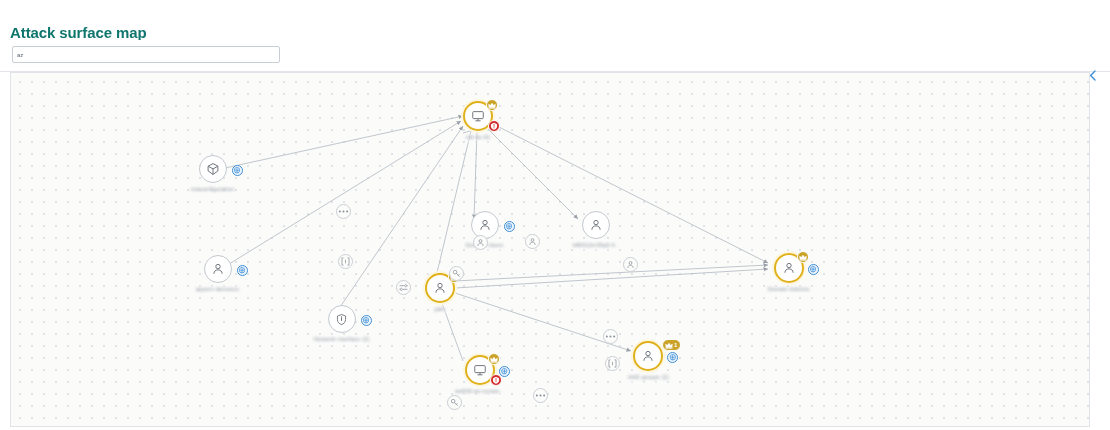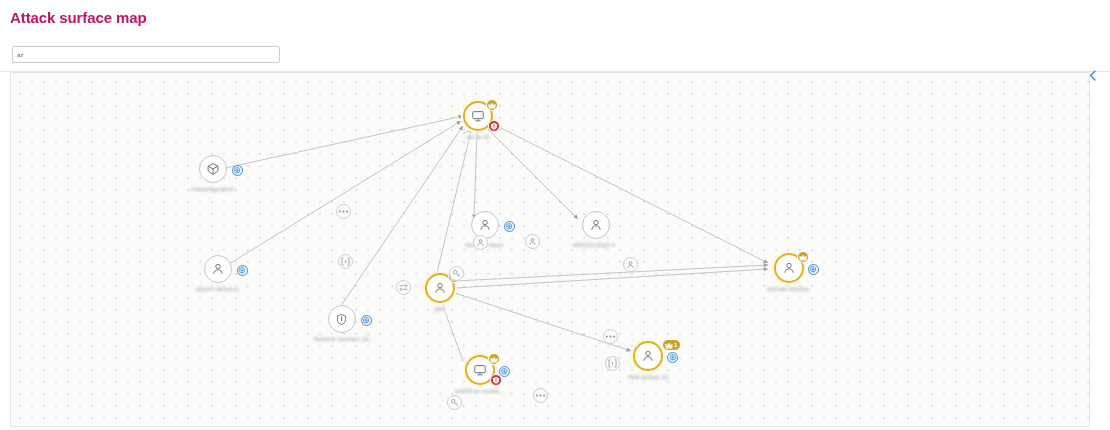--- a/index.html
+++ b/index.html
@@ -6,22 +6,22 @@
   html, body {
     margin: 0; padding: 0;
     width: 1110px; height: 430px;
     background: #ffffff;
     font-family: "Liberation Sans", sans-serif;
     overflow: hidden;
   }
   #app { position: relative; width: 1110px; height: 430px; background:#fff; }
 
   .page-title {
-    position: absolute; left: 10px; top: 9px;
-    font-size: 15px; font-weight: bold; color: #be185d;
+    position: absolute; left: 10px; top: 24px;
+    font-size: 15px; font-weight: bold; color: #0f766e;
     letter-spacing: -0.1px;
   }
 
   .search-row {
     position: absolute; left: 0; top: 40px; width: 1110px; height: 32px;
     background: #ffffff;
     border-bottom: 1px solid #e3e6ea;
   }
   .search-input {
     position: absolute; left: 12px; top: 6px;

